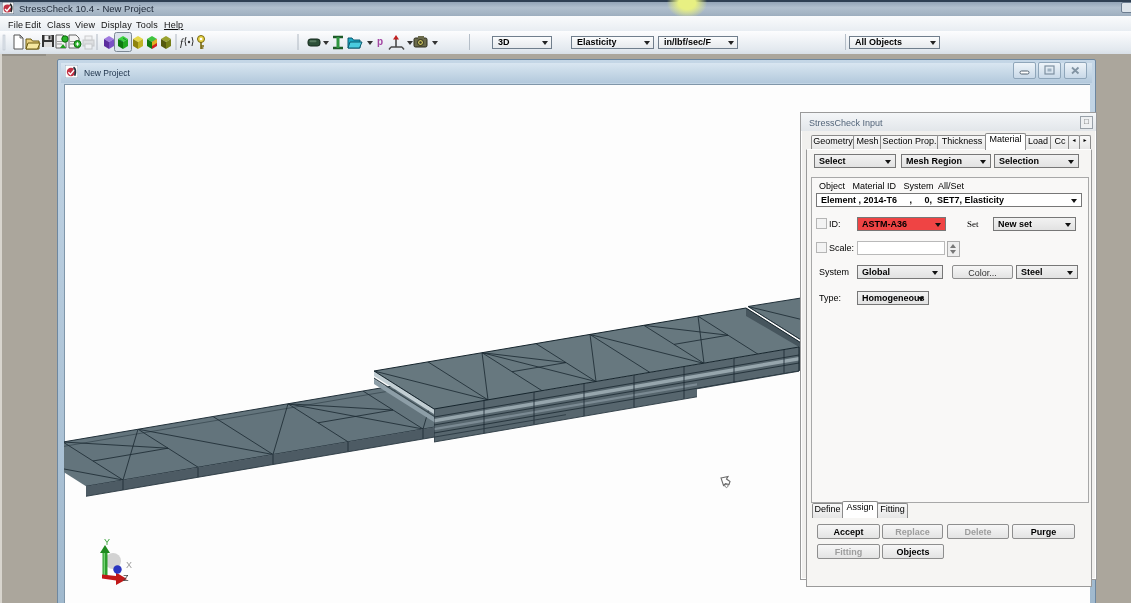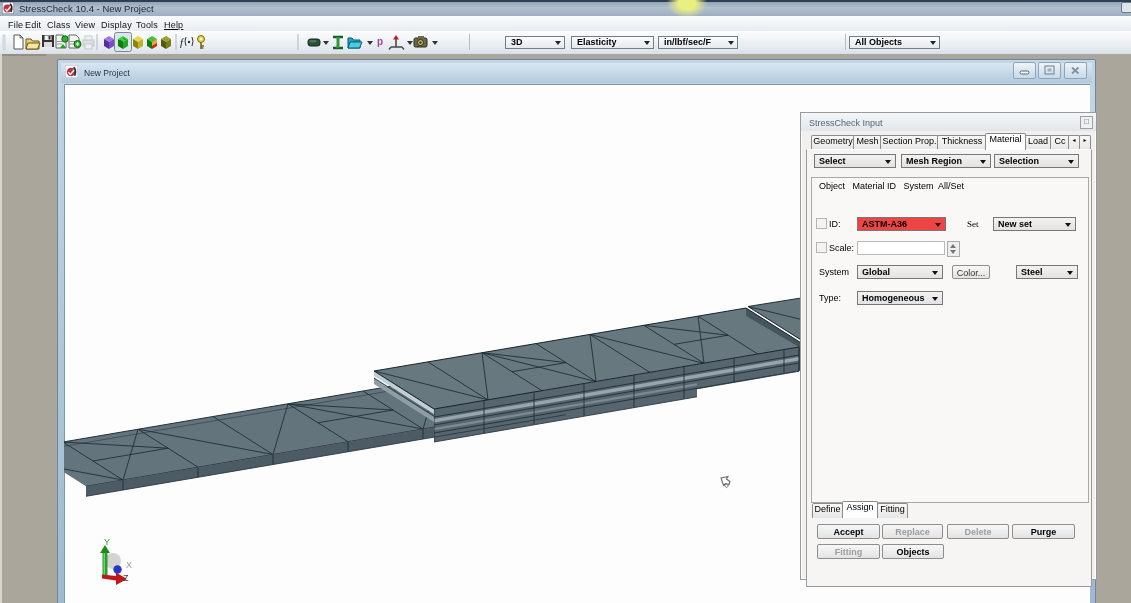--- a/index.html
+++ b/index.html
@@ -200,21 +200,21 @@
     <g transform="translate(414,5)">
       <rect x="0" y="2" width="13" height="9" rx="1.5" fill="#6a6a4a" stroke="#2a2a1a"></rect>
       <rect x="4" y="0" width="6" height="3" fill="#6a6a4a"></rect>
       <circle cx="6.5" cy="6.5" r="3" fill="#c8c060" stroke="#2a2a1a"></circle>
       <circle cx="6.5" cy="6.5" r="1.2" fill="#3a3a22"></circle>
     </g>
     <path d="M432 10 h6 l-3 4 z" fill="#333"></path>
   </svg>
   <div class="tbsep" style="left:469px;"></div>
   <div class="tbsep" style="left:845px;"></div>
-  <div class="combo" style="left:505px;top:5px;width:60px;">3D<span class="arr"></span></div>
+  <div class="combo" style="left:492px;top:5px;width:60px;">3D<span class="arr"></span></div>
   <div class="combo" style="left:571px;top:5px;width:83px;">Elasticity<span class="arr"></span></div>
   <div class="combo" style="left:658px;top:5px;width:80px;">in/lbf/sec/F<span class="arr"></span></div>
   <div class="combo" style="left:849px;top:5px;width:91px;">All Objects<span class="arr"></span></div>
 </div>
 <div class="abs" style="left:0;top:54px;width:2px;height:549px;background:#d8d5ce;z-index:5;"></div>
 <div class="abs" id="mdi">
   <div class="abs" id="iwin">
     <div class="abs" id="iwtitle"></div>
     <svg class="abs" style="left:7px;top:5px;" width="13" height="13">
         <rect x="0" y="0" width="13" height="13" fill="#fdfdfd" stroke="#9ab0c2"></rect>
@@ -324,42 +324,43 @@
   <div class="tab" style="left:267px;top:22px;width:10px;font-size:6px;">◂</div>
   <div class="tab" style="left:278px;top:22px;width:10px;font-size:6px;">▸</div>
   <div class="abs" id="tabpage"></div>
 
   <div class="dcombo" style="left:13px;top:41px;width:82px;">Select<span class="arr"></span></div>
   <div class="dcombo" style="left:100px;top:41px;width:90px;">Mesh Region<span class="arr"></span></div>
   <div class="dcombo" style="left:193px;top:41px;width:85px;">Selection<span class="arr"></span></div>
 
   <div class="abs" style="left:10px;top:64px;width:276px;height:324px;background:#f9f8f7;border:1px solid #a8a8a8;"></div>
   <div class="lbl" style="left:18px;top:68px;">Object&nbsp;&nbsp; Material ID&nbsp;&nbsp; System&nbsp; All/Set</div>
+  <div class="dcombo" style="left:15px;top:80px;width:266px;background:#fff;font-weight:bold;">Element , 2014-T6&nbsp;&nbsp;&nbsp;&nbsp;&nbsp;,&nbsp;&nbsp;&nbsp;&nbsp;&nbsp;0,&nbsp;&nbsp;SET7, Elasticity<span class="arr"></span></div>
 
   <div class="cb" style="left:15px;top:105px;"></div>
   <div class="lbl" style="left:28px;top:106px;">ID:</div>
   <div class="dcombo" style="left:56px;top:104px;width:89px;background:#ef4444;">ASTM-A36<span class="arr"></span></div>
   <div class="lbl" style="left:166px;top:106px;font-family:Liberation Serif, serif;">Set</div>
   <div class="dcombo" style="left:192px;top:104px;width:83px;">New set<span class="arr"></span></div>
 
   <div class="cb" style="left:15px;top:129px;"></div>
   <div class="lbl" style="left:28px;top:130px;">Scale:</div>
   <div class="abs" style="left:56px;top:128px;width:86px;height:12px;background:#fff;border:1px solid #b9b9b9;"></div>
   <div class="abs" style="left:146px;top:128px;width:11px;height:14px;border:1px solid #aaa;background:#eee;">
     <div class="abs" style="left:2px;top:2px;width:0;height:0;border-left:3px solid transparent;border-right:3px solid transparent;border-bottom:4px solid #777;"></div>
     <div class="abs" style="left:2px;top:8px;width:0;height:0;border-left:3px solid transparent;border-right:3px solid transparent;border-top:4px solid #777;"></div>
   </div>
 
   <div class="lbl" style="left:18px;top:154px;">System</div>
   <div class="dcombo" style="left:56px;top:152px;width:86px;">Global<span class="arr"></span></div>
-  <div class="btn" style="left:151px;top:152px;width:38px;height:14px;font-weight:normal;color:#333;">Color...</div>
+  <div class="btn" style="left:151px;top:152px;width:61px;height:14px;font-weight:normal;color:#333;">Color...</div>
   <div class="dcombo" style="left:215px;top:152px;width:62px;">Steel<span class="arr"></span></div>
 
   <div class="lbl" style="left:18px;top:180px;">Type:</div>
-  <div class="dcombo" style="left:56px;top:178px;width:86px;">Homogeneous<span class="arr"></span></div>
+  <div class="dcombo" style="left:56px;top:178px;width:72px;">Homogeneous<span class="arr"></span></div>
 
   <div class="tab" style="left:11px;top:390px;width:29px;">Define</div>
   <div class="tab tabsel" style="left:41px;top:388px;width:34px;">Assign</div>
   <div class="tab" style="left:76px;top:390px;width:29px;">Fitting</div>
 
   <div class="btn" style="left:16px;top:411px;width:63px;">Accept</div>
   <div class="btn dis" style="left:81px;top:411px;width:61px;">Replace</div>
   <div class="btn dis" style="left:146px;top:411px;width:62px;">Delete</div>
   <div class="btn" style="left:211px;top:411px;width:63px;">Purge</div>
   <div class="btn dis" style="left:16px;top:431px;width:63px;">Fitting</div>

